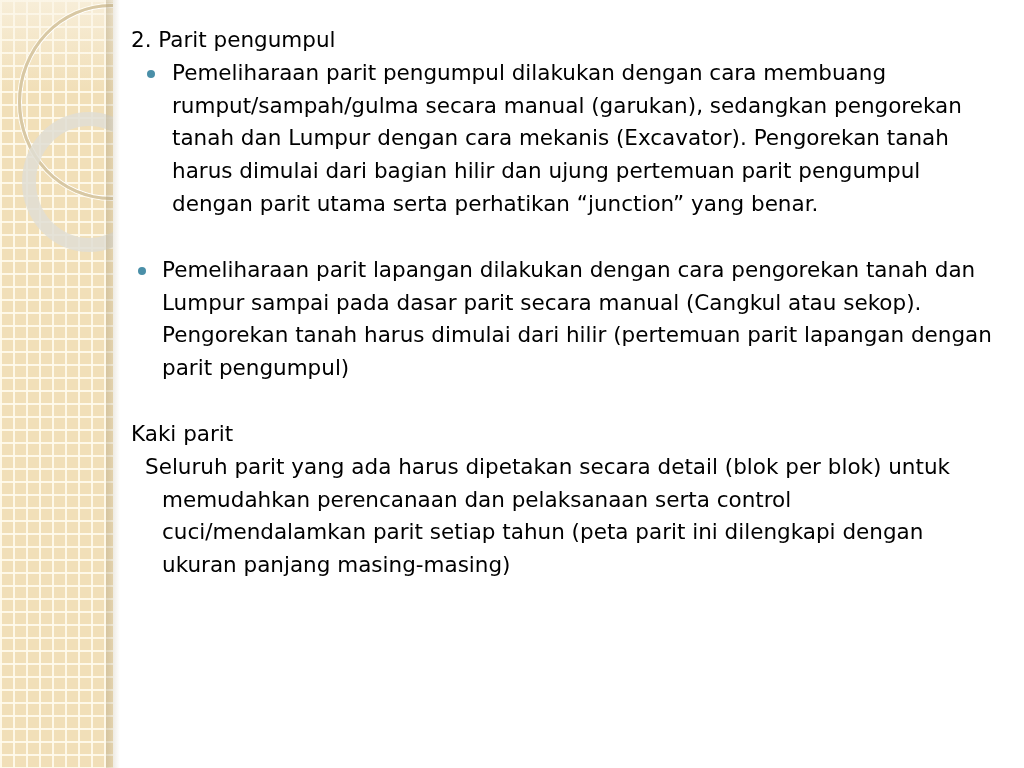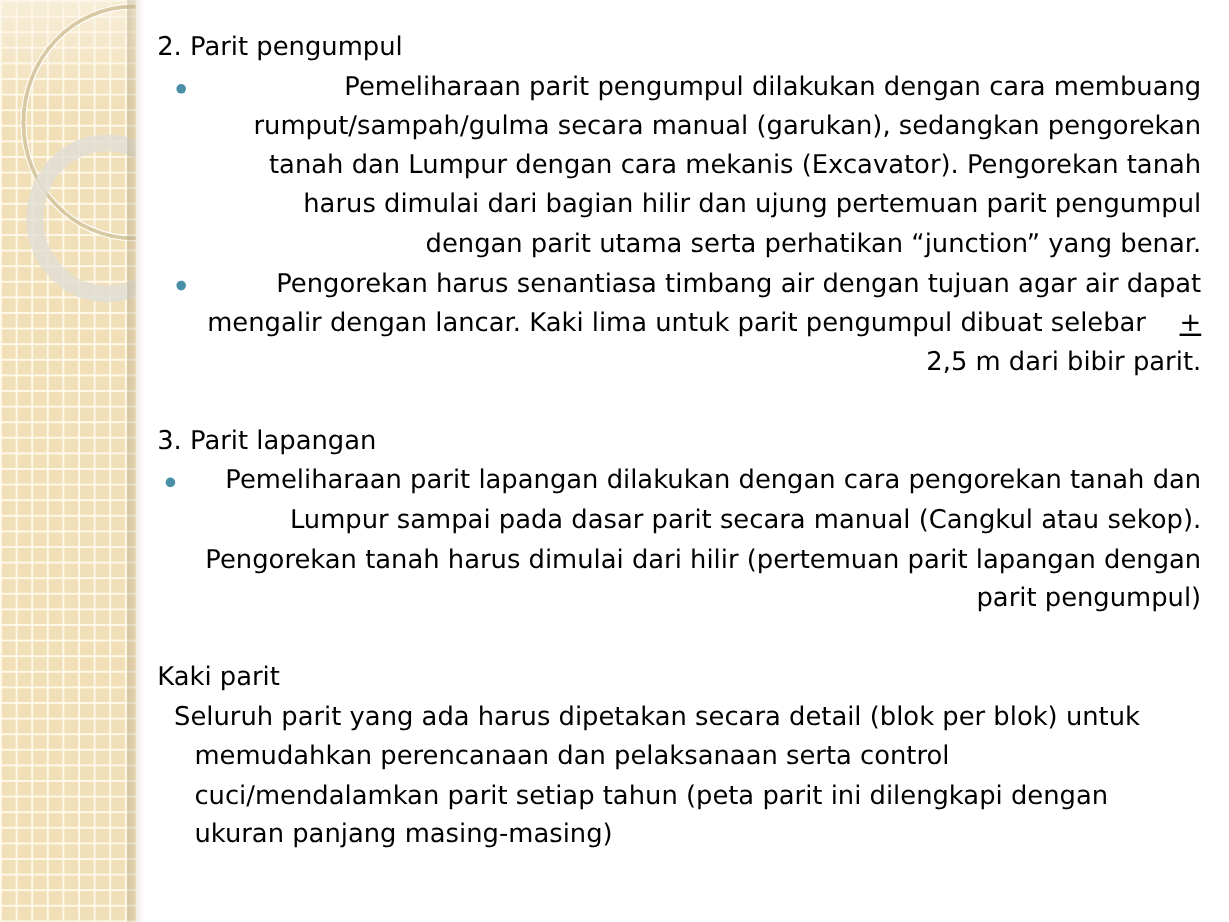--- a/index.html
+++ b/index.html
@@ -37,21 +37,21 @@
     .ring-small {
       left: 22px; top: 112px; width: 134px; height: 140px;
       border: 14px solid rgba(225,222,212,0.85);
       box-sizing: border-box;
     }
     .content {
       position: absolute; left: 131px; top: 24px; width: 870px;
       font-size: 21.5px; line-height: 32.8px;
     }
     .heading { font-weight: normal; }
-    .bullet-item { position: relative; padding-left: 41px; text-align: right; }
+    .bullet-item { position: relative; padding-left: 41px; }
     .bullet-item.wide { padding-left: 31px; }
     .bullet {
       position: absolute; left: 16px; top: 13px; width: 8px; height: 8px;
       border-radius: 50%; background: #4a8fa8;
     }
     .bullet-item.wide .bullet { left: 7px; }
     .gap { height: 33px; }
     .plain-item { padding-left: 31px; text-indent: -24px; }
     .pm { text-decoration: underline; }
     .tabgap { display: inline-block; width: 28px; }
@@ -66,29 +66,23 @@
 </div>
 <div class="sidebar-shadow"></div>
 
 <div class="content">
 
   <div class="heading">2. Parit pengumpul</div>
   <div class="bullet-item">
     <span class="bullet"></span>
     <span>Pemeliharaan parit pengumpul dilakukan dengan cara membuang rumput/sampah/gulma secara manual (garukan), sedangkan pengorekan tanah dan Lumpur dengan cara mekanis (Excavator). Pengorekan tanah harus dimulai dari bagian hilir dan ujung pertemuan parit pengumpul dengan parit utama serta perhatikan “junction” yang benar.</span>
   </div>
-  <div class="bullet-item">
-    <span class="bullet"></span>
-    <span>Pengorekan harus senantiasa timbang air dengan tujuan agar air dapat mengalir dengan lancar. Kaki lima untuk parit pengumpul dibuat selebar</span><span class="tabgap"></span><span class="pm">+</span>
-    <span>2,5 m dari bibir parit.</span>
-  </div>
 
   <div class="gap"></div>
 
-  <div class="heading">3. Parit lapangan</div>
   <div class="bullet-item wide">
     <span class="bullet"></span>
     <span>Pemeliharaan parit lapangan dilakukan dengan cara pengorekan tanah dan Lumpur sampai pada dasar parit secara manual (Cangkul atau sekop). Pengorekan tanah harus dimulai dari hilir (pertemuan parit lapangan dengan parit pengumpul)</span>
   </div>
 
   <div class="gap"></div>
 
   <div class="heading">Kaki parit</div>
   <div class="plain-item">
     <span style="padding-left:7px;text-align:right;">Seluruh parit yang ada harus dipetakan secara detail (blok per blok) untuk memudahkan perencanaan dan pelaksanaan serta control cuci/mendalamkan parit setiap tahun (peta parit ini dilengkapi dengan ukuran panjang masing-masing)</span>

